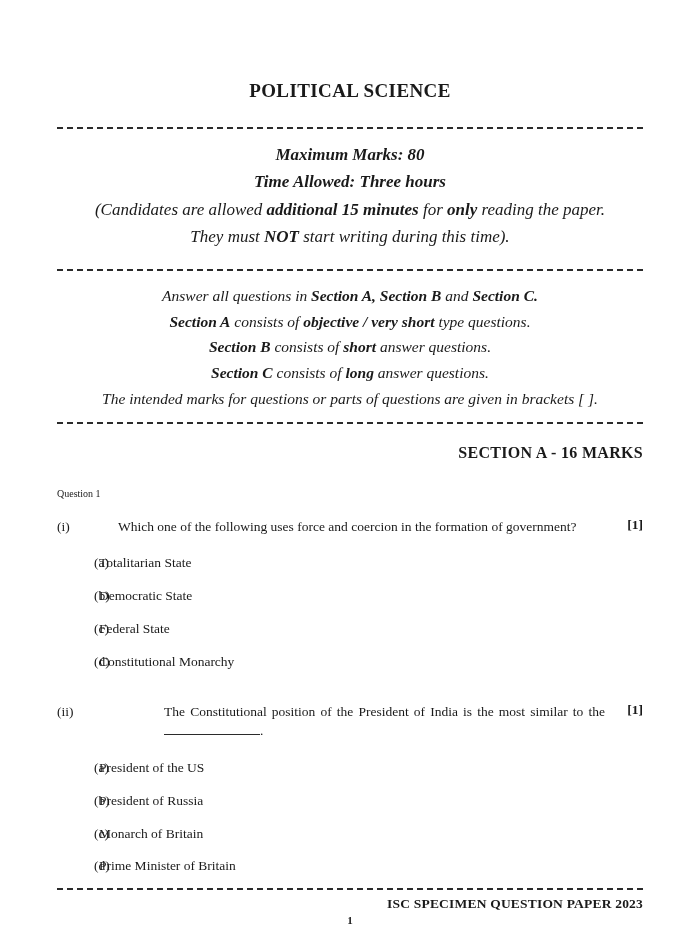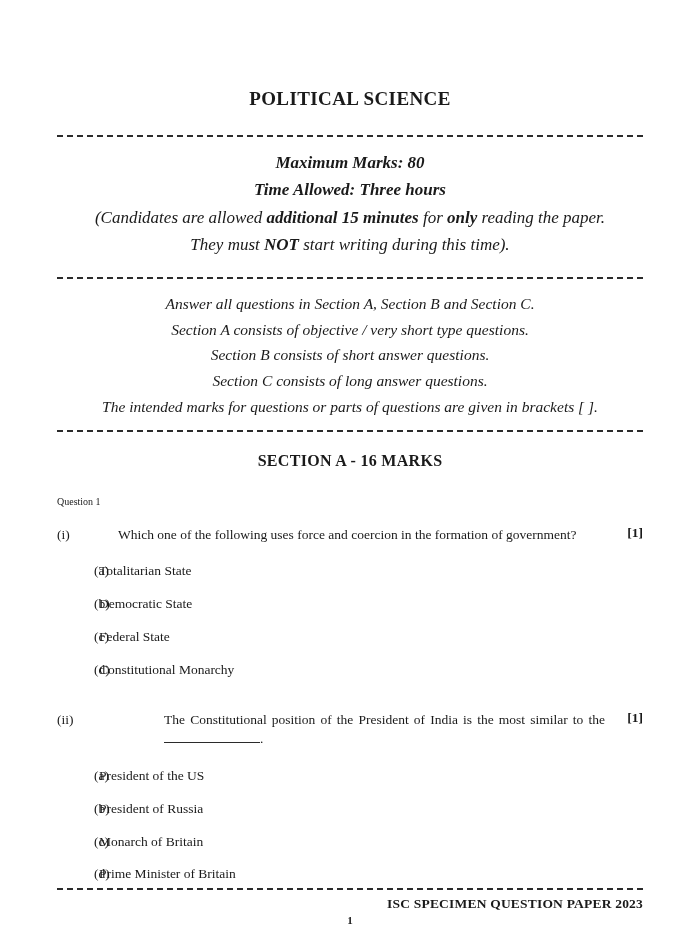--- a/index.html
+++ b/index.html
@@ -13,21 +13,21 @@
     font-family: "Liberation Serif", "DejaVu Serif", serif;
     color: #1a1a1a;
     position: relative;
     overflow: hidden;
   }
   .page {
     position: relative;
     width: 700px;
     height: 940px;
     box-sizing: border-box;
-    padding: 16px 57px;
+    padding: 8px 57px;
   }
 
   
   .doc-title {
     text-align: center;
     font-size: 19px;
     font-weight: bold;
     letter-spacing: 0.4px;
     padding-top: 72px;
     line-height: 1.2;
@@ -63,25 +63,25 @@
   
   .instr-block {
     text-align: center;
     padding-top: 12px;
   }
   .instr-line {
     font-style: italic;
     font-size: 15.5px;
     line-height: 1.66;
   }
-  .instr-line b { font-weight: normal; text-align: center; }
+  .instr-line b { font-weight: bold; text-align: center; }
 
   
   .section-heading {
-    text-align: center;
+    text-align: right;
     font-size: 16px;
     font-weight: bold;
     letter-spacing: 0.3px;
     padding-top: 20px;
   }
 
   
   .question-label {
     font-size: 10px;
     font-weight: normal;

